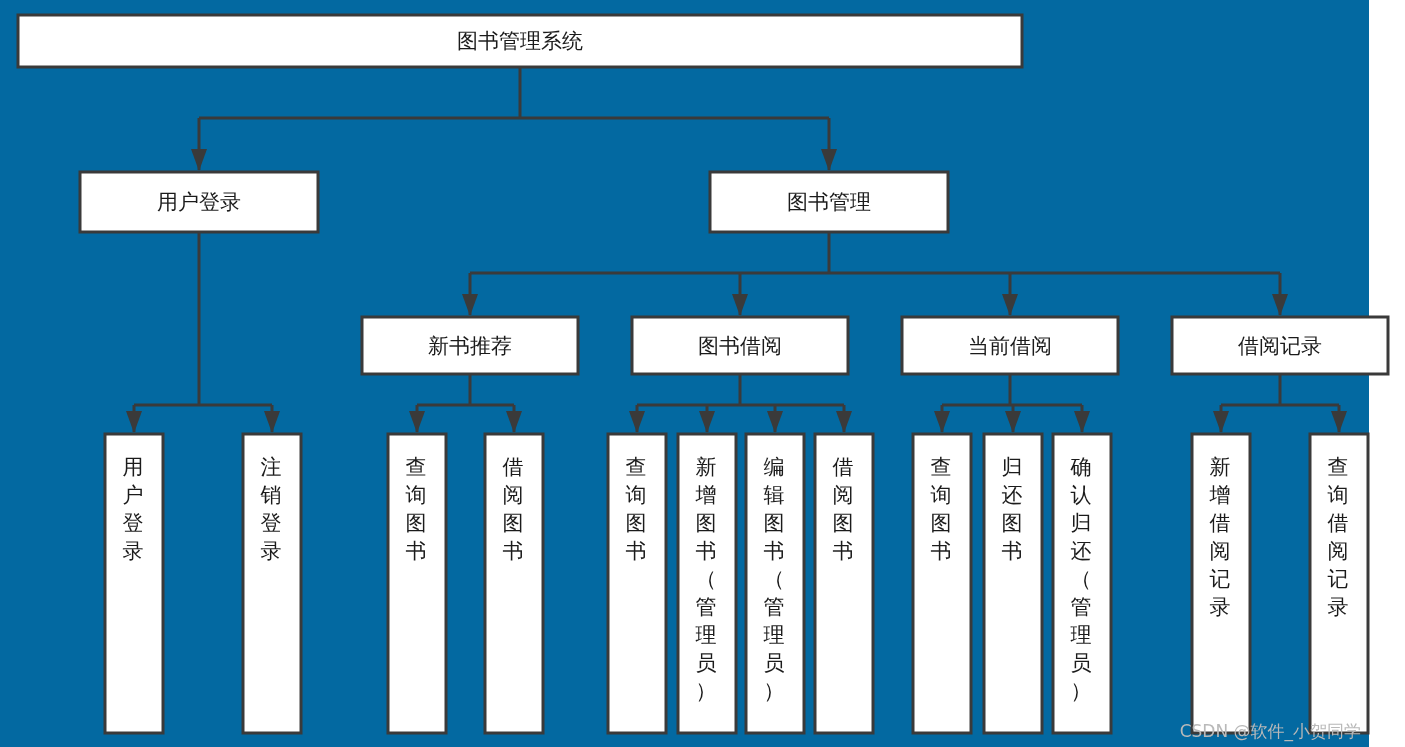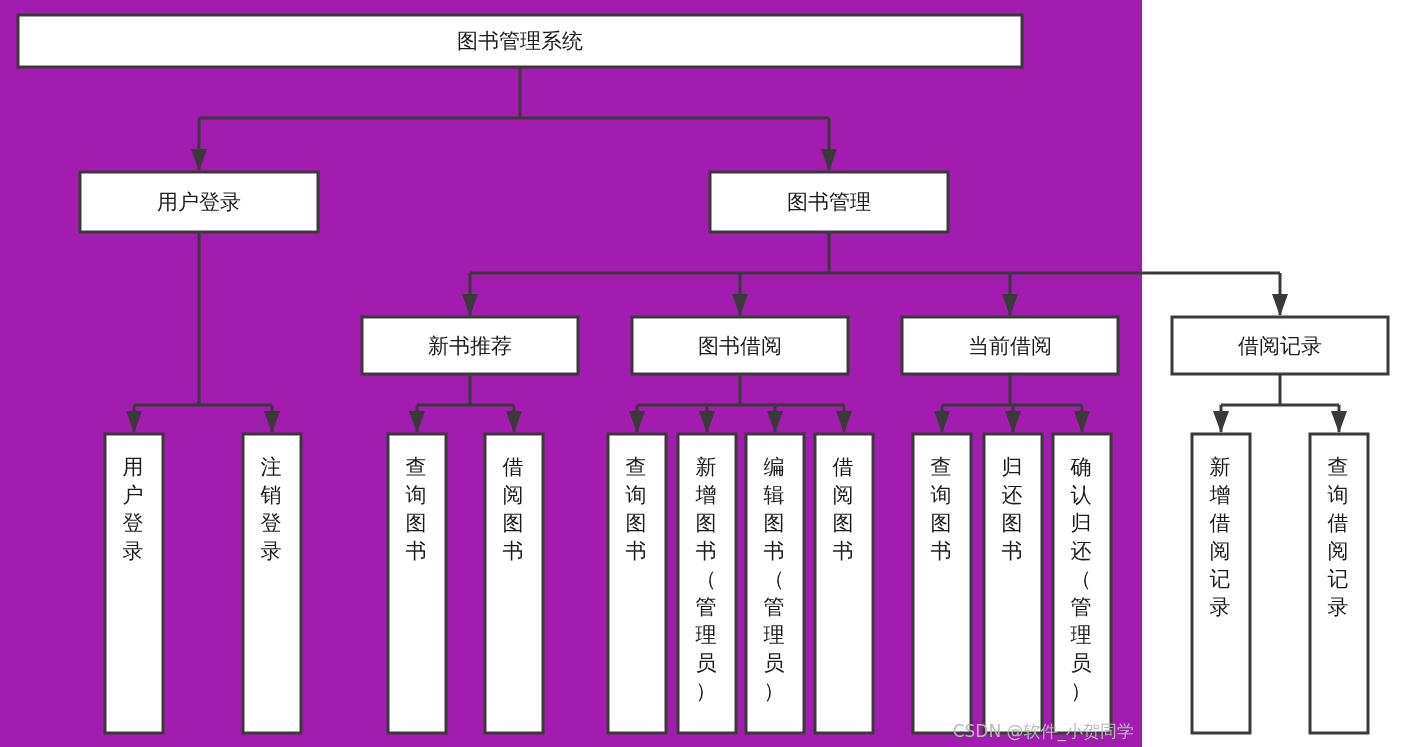--- a/index.html
+++ b/index.html
@@ -9,23 +9,23 @@
     background: #ffffff;
   }
   body {
     width: 1405px;
     height: 747px;
     overflow: hidden;
     font-family: "DejaVu Sans", "Liberation Sans", sans-serif;
   }
   #diagram-root {
     position: relative;
-    width: 1142px;
+    width: 1369px;
     height: 747px;
-    background: #a21caf;
+    background: #0369a1;
     text-decoration: underline;
   }
   svg#tree-svg {
     position: absolute;
     top: 0;
     left: 0;
     width: 1405px;
     height: 747px;
     display: block;
   }

